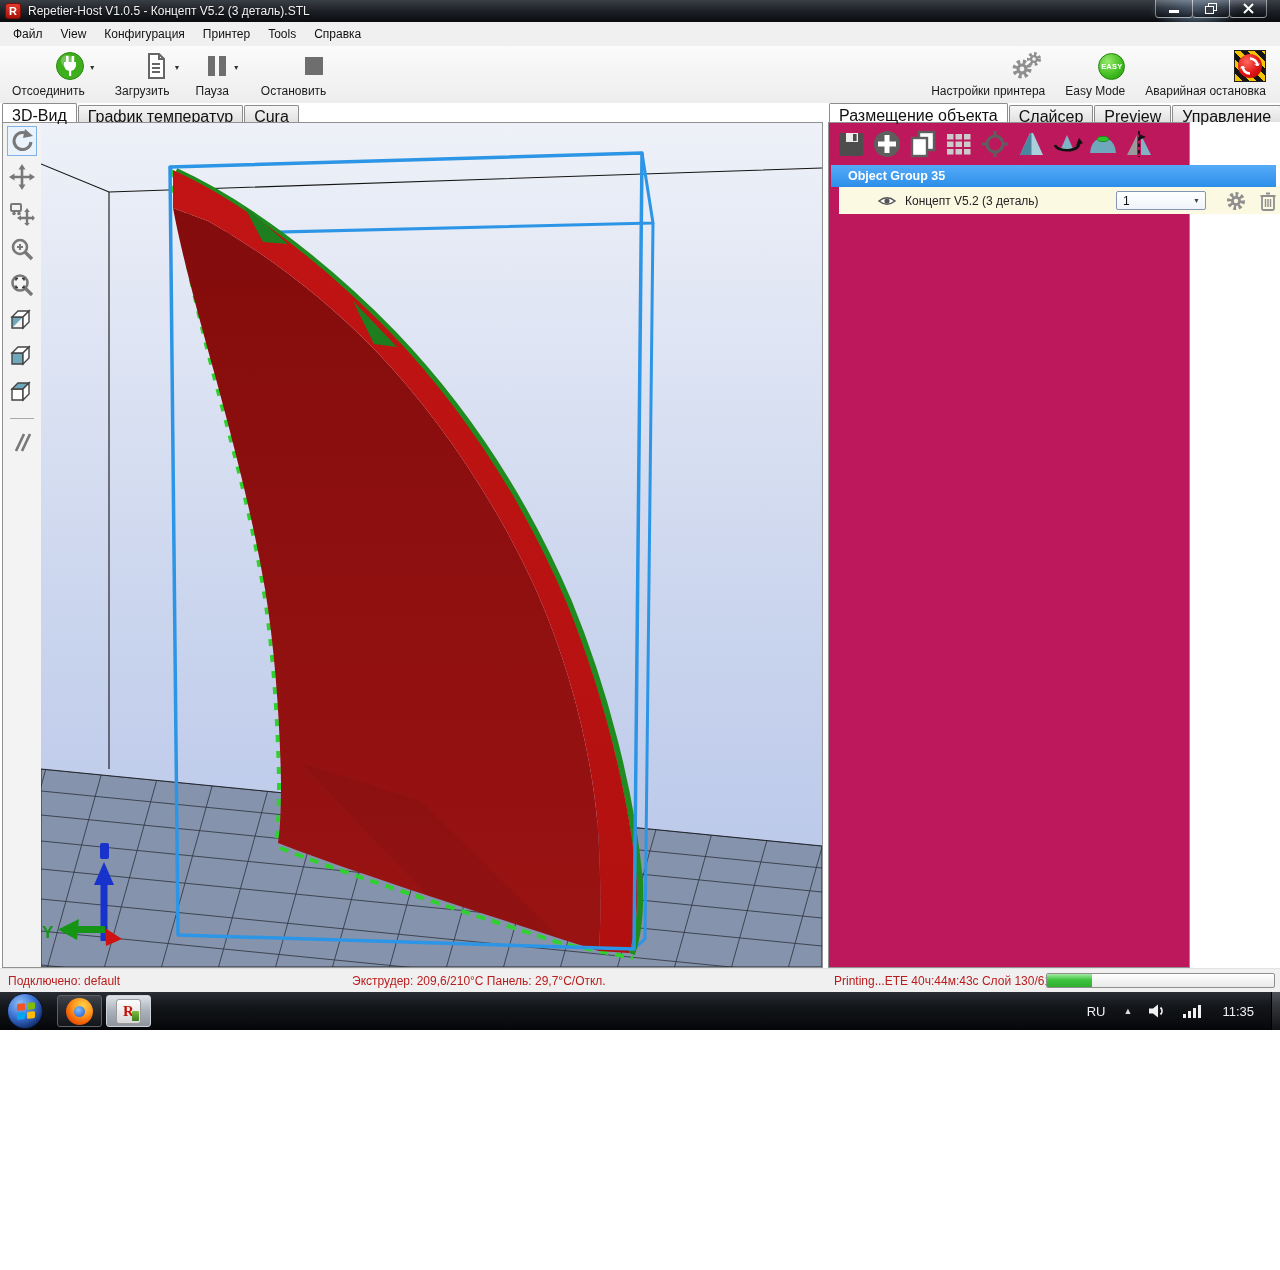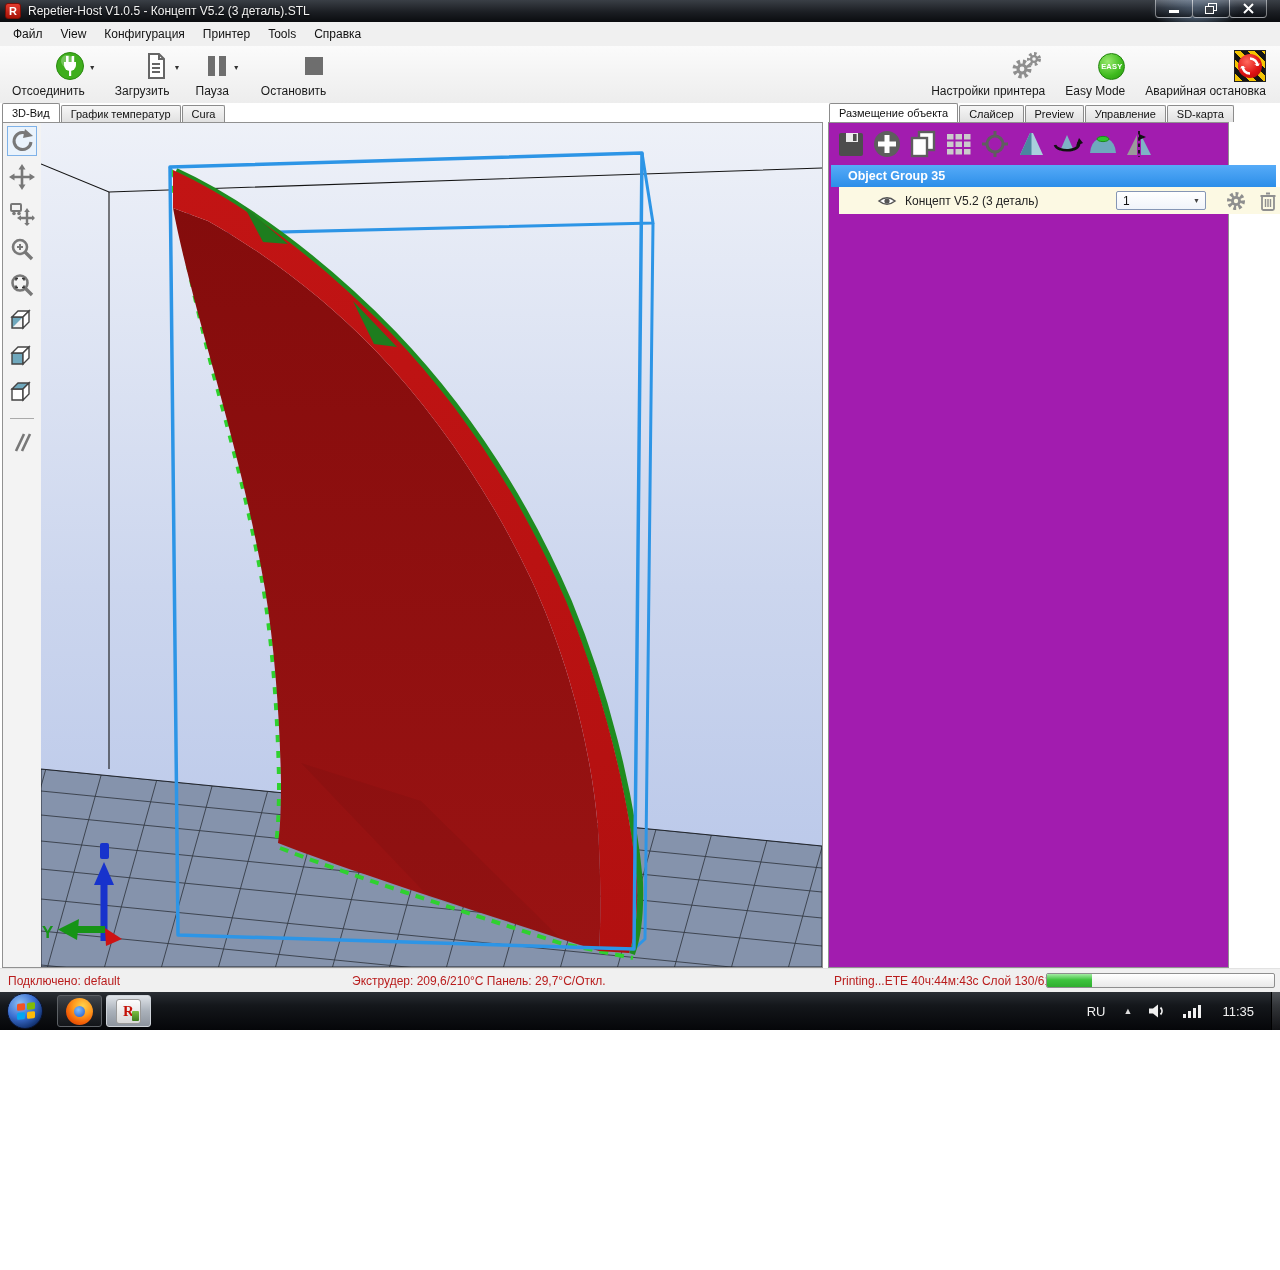--- a/index.html
+++ b/index.html
@@ -43,37 +43,37 @@
     background:radial-gradient(circle at 35% 30%,#97e96c,#3fbb1e 60%,#2a9410);
     border:1px solid #20830c;color:#fff;font-size:7.5px;font-weight:bold;
     display:flex;align-items:center;justify-content:center;letter-spacing:.2px;}
   .estop{width:32px;height:32px;background:repeating-linear-gradient(45deg,#f3c402 0 5px,#141414 5px 10px);
     position:relative;border:1px solid #222;}
   .estop .red{position:absolute;left:3px;top:3px;width:24px;height:24px;border-radius:50%;
     background:radial-gradient(circle at 38% 32%,#ff6a5e,#e01414 55%,#a80606);}
 
   
   .tabsrow{position:absolute;top:104px;height:18px;display:flex;align-items:flex-end;}
-  .tab{padding:2px 9px 2px 9px;font-size:11px;color:#111;white-space:nowrap;
+  .tab{padding:2px 9px 2px 9px;font-size:16px;color:#111;white-space:nowrap;
     background:linear-gradient(#f6f6f6,#e1e1e1);border:1px solid #8c8c8c;border-bottom:none;
     border-radius:2px 2px 0 0;margin-right:1px;height:17px;}
   .tab.active{background:#fff;height:19px;position:relative;z-index:3;padding-top:3px;}
 
   
   .vp-page{position:absolute;left:2px;top:122px;width:821px;height:846px;background:#fff;
     border:1px solid #919191;display:flex;z-index:2;}
   .vp-tools{width:38px;background:#f3f3f3;display:flex;flex-direction:column;align-items:center;
     padding-top:3px;}
   .vtool{width:30px;height:30px;display:flex;align-items:center;justify-content:center;
     margin-bottom:6px;border:1px solid transparent;}
   .vtool.sel{border:1px solid #7fb2e8;background:#eaf3fc;}
   .vdivider{width:24px;height:1px;background:#aaa;margin:4px 0 8px 0;}
   .vp-scene{flex:1;height:100%;}
 
-  .right-page{position:absolute;left:828px;top:122px;width:401px;height:846px;background:#a21caf;
+  .right-page{position:absolute;left:828px;top:122px;width:362px;height:846px;background:#be185d;
     border:1px solid #919191;z-index:2;}
   .obj-toolbar{position:absolute;left:4px;top:3px;display:flex;}
   .obtn{width:36px;height:36px;display:flex;align-items:center;justify-content:center;}
   .group-header{position:absolute;left:2px;top:42px;width:445px;height:22px;
     background:linear-gradient(#56abf8,#2c8ee9);color:#fff;font-size:12.5px;font-weight:bold;
     display:flex;align-items:center;padding-left:17px;}
   .obj-row{position:absolute;left:10px;top:64px;width:445px;height:27px;background:#fcf9e3;
     display:flex;align-items:center;}
   .obj-row .name{font-size:12px;color:#222;margin-left:8px;}
   .dropdown{position:absolute;left:277px;top:4px;width:90px;height:19px;border:1px solid #8596b5;

